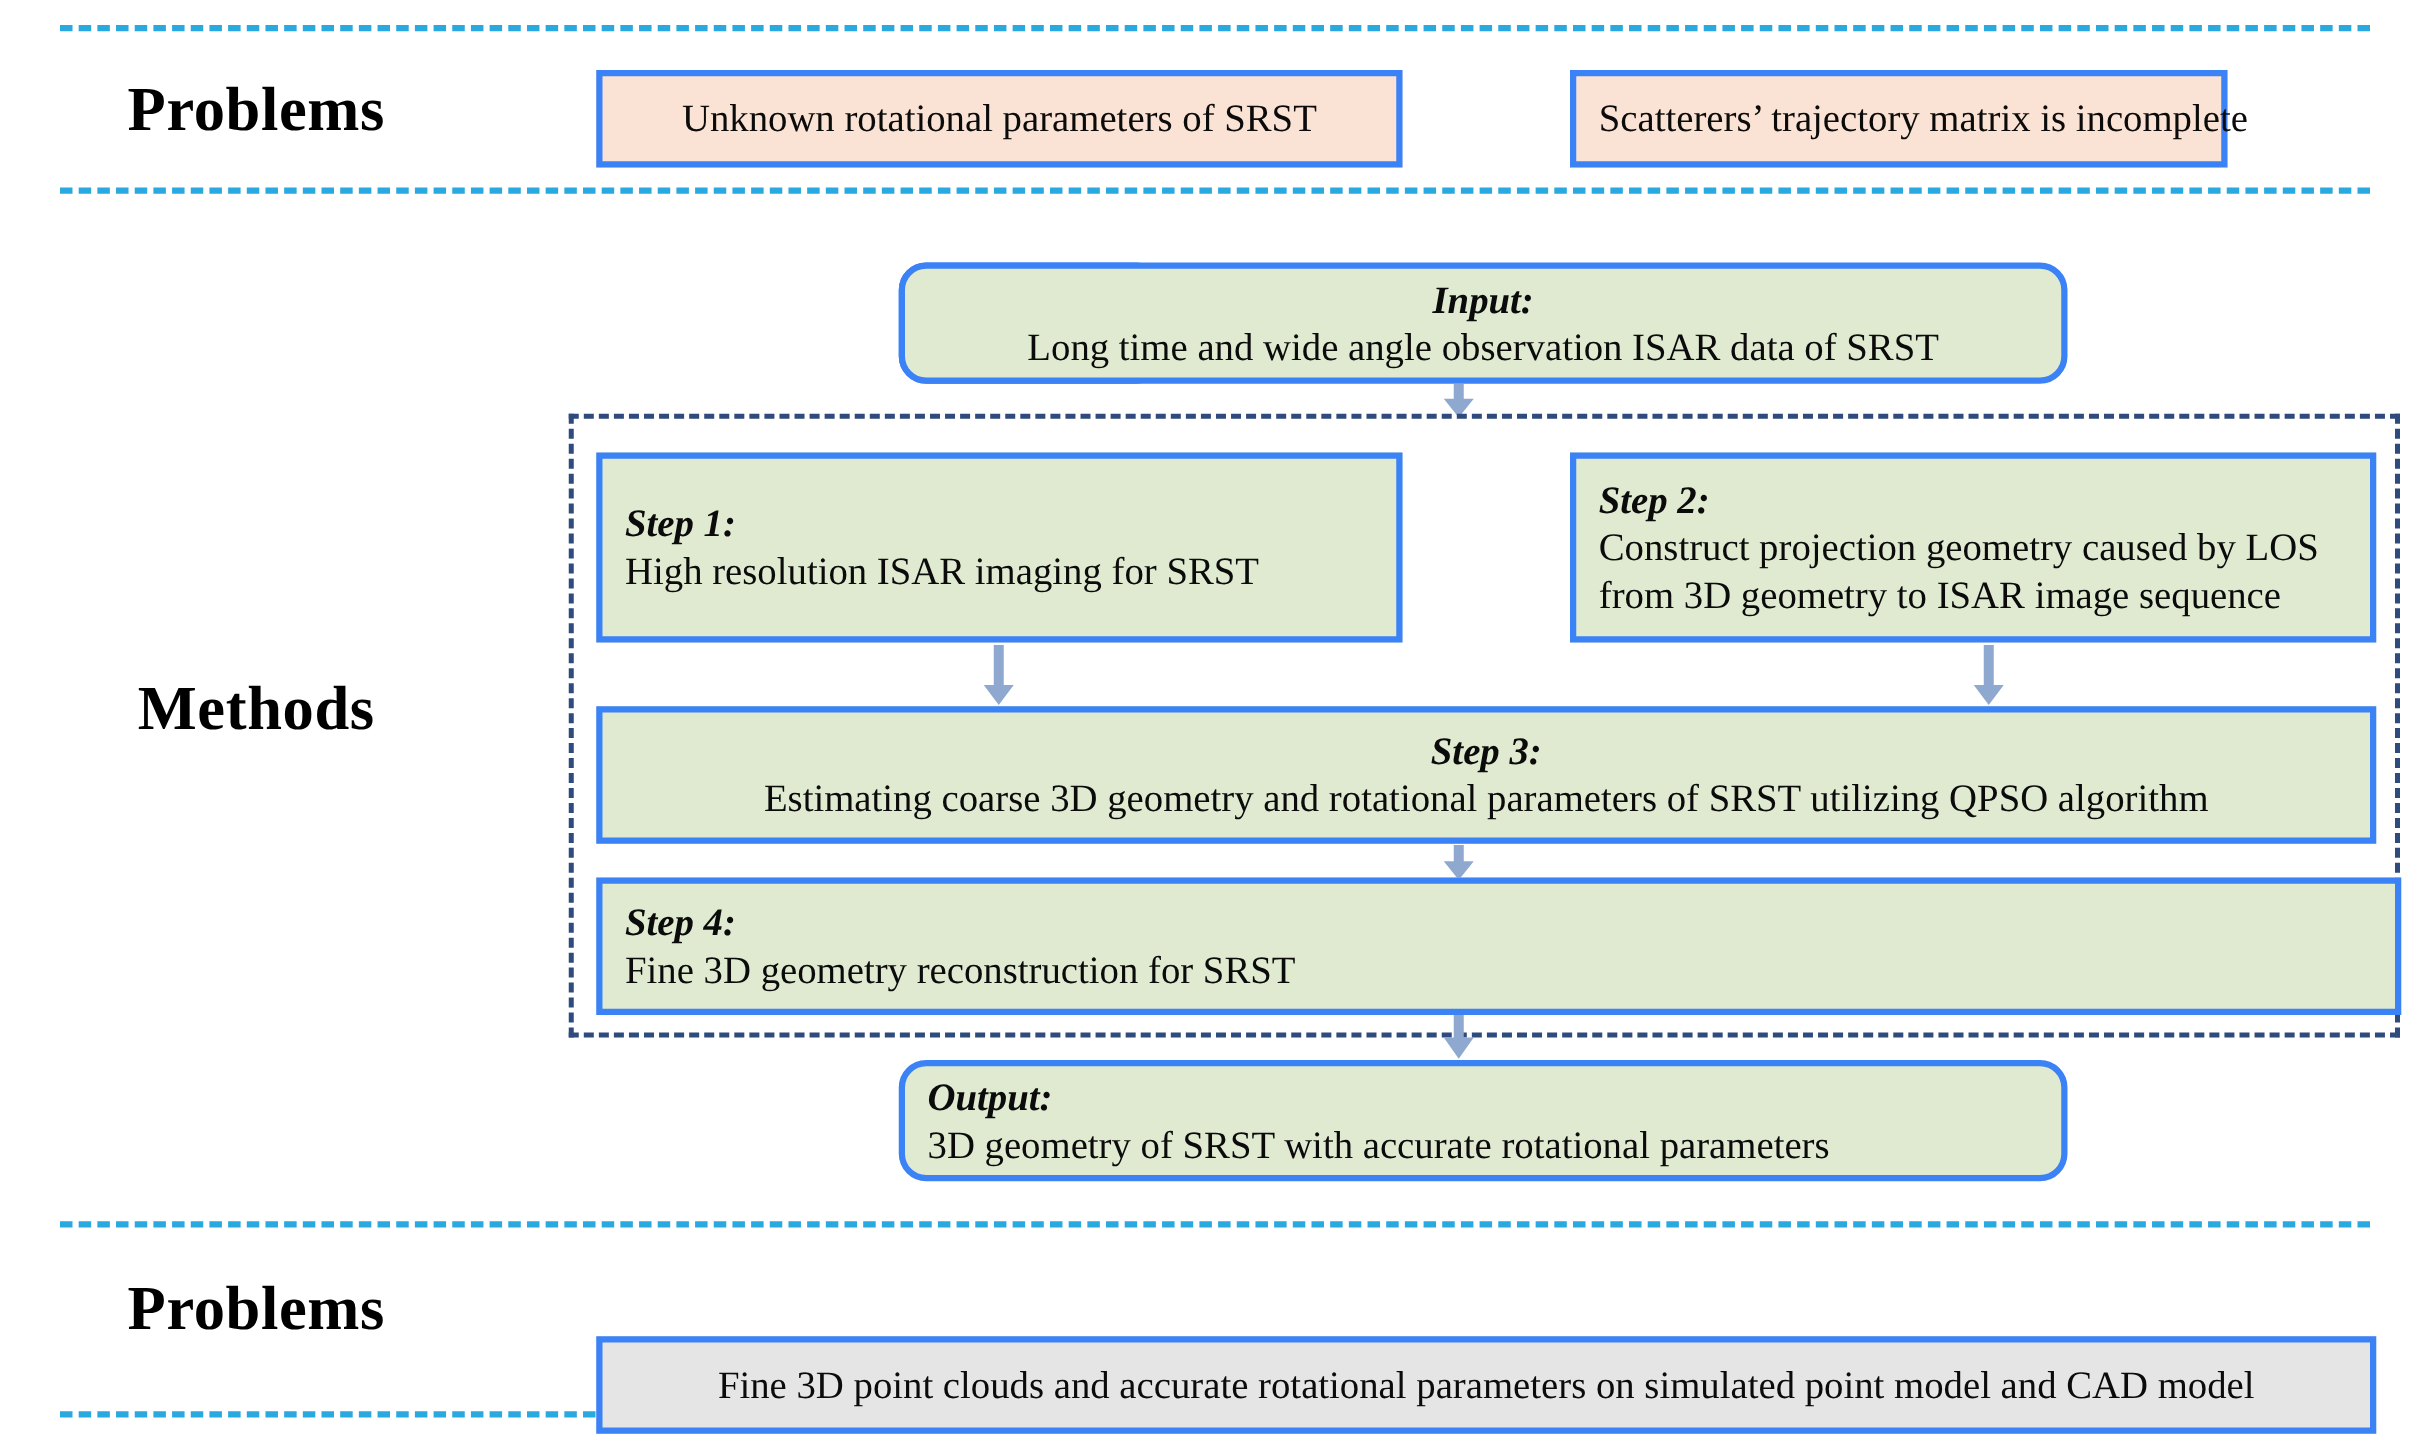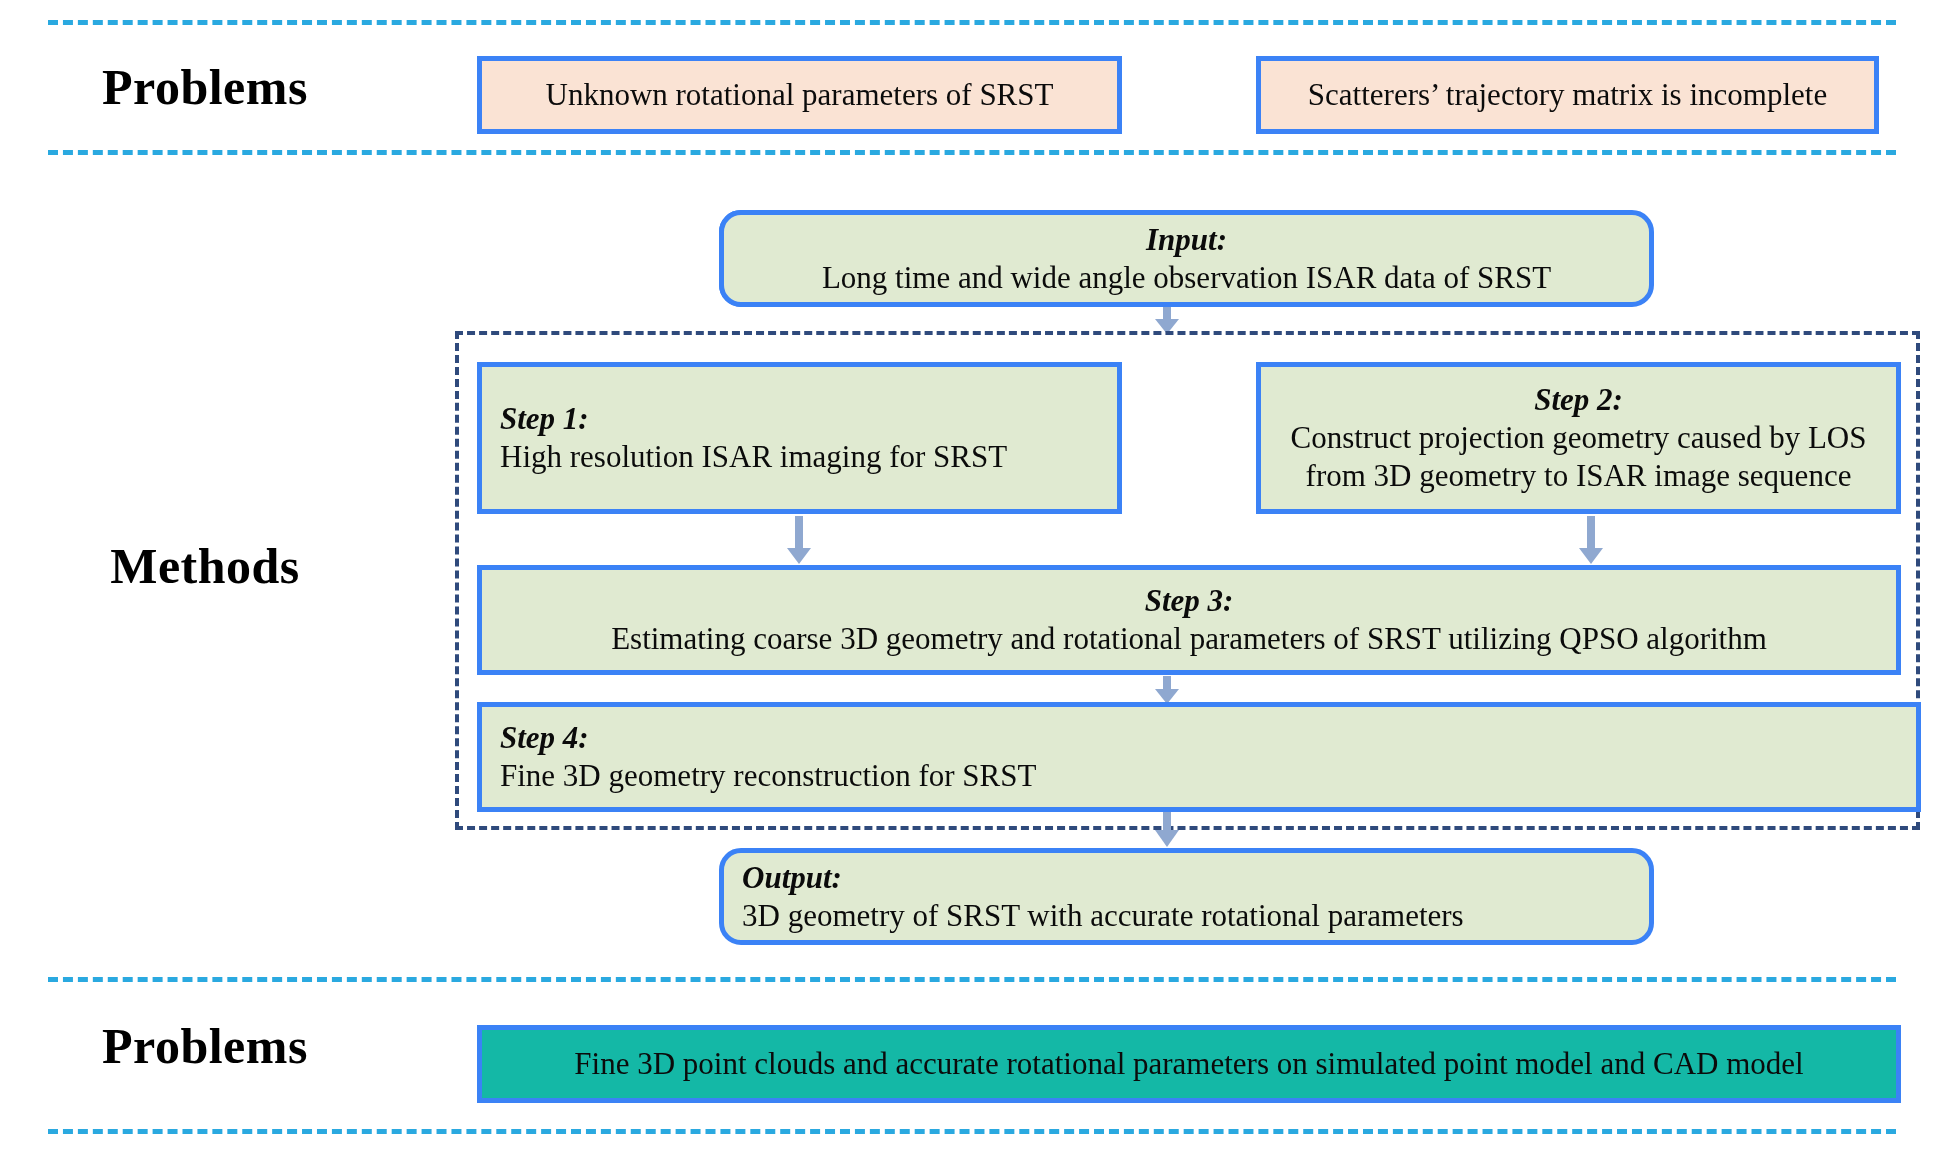--- a/index.html
+++ b/index.html
@@ -65,21 +65,22 @@
     color: #0b0b0b;
   }
 
   .box-problem {
     background: #fae3d4;
   }
   .box-method {
     background: #e0ead1;
   }
   .box-effect {
-    background: #14b8a6;
+    background: #e5e5e5;
+    margin-top: 44px;
   }
   .rounded {
     border-radius: 22px;
   }
 
   
   .methods-frame {
     position: absolute;
     box-sizing: border-box;
     border: 4px dashed #2f4a7c;
@@ -104,21 +105,21 @@
   <div class="row-label" style="left:55px; top:58px; width:300px;">Problems</div>
 
   <div class="row-label" style="left:55px; top:537px; width:300px;">Methods</div>
 
   <div class="row-label" style="left:55px; top:1017px; width:300px;">Problems</div>
 
   <div class="box box-problem" style="left:477px; top:56px; width:645px; height:78px;">
     <div class="line center">Unknown rotational parameters of SRST</div>
   </div>
 
-  <div class="box box-problem" style="left:1256px; top:56px; width:623px; height:78px;">
+  <div class="box box-problem" style="left:1256px; top:56px; width:526px; height:78px;">
     <div class="line center">Scatterers’ trajectory matrix is incomplete</div>
   </div>
 
   <div class="box box-method rounded" style="left:719px; top:210px; width:211px; height:97px; width:212px;" hidden=""></div>
 
   <div class="box box-method rounded" style="left:719px; top:210px; width:935px; height:97px;text-align:center;">
     <div class="tag">Input:</div>
     <div class="line">Long time and wide angle observation ISAR data of SRST</div>
   </div>
 
@@ -129,21 +130,21 @@
     </svg>
   </div>
 
   <div class="methods-frame" style="left:455px; top:331px; width:1465px; height:499px;"></div>
 
   <div class="box box-method" style="left:477px; top:362px; width:645px; height:152px;">
     <div class="tag">Step 1:</div>
     <div class="line">High resolution ISAR imaging for SRST</div>
   </div>
 
-  <div class="box box-method" style="left:1256px; top:362px; width:645px; height:152px;align-items:center;">
+  <div class="box box-method" style="left:1256px; top:362px; width:645px; height:152px;">
     <div class="tag">Step 2:</div>
     <div class="line">Construct projection geometry caused by LOS</div>
     <div class="line">from 3D geometry to ISAR image sequence</div>
   </div>
 
   <div class="arrow" style="left:786px; top:516px;">
     <svg width="26" height="49" viewBox="0 0 26 49" xmlns="http://www.w3.org/2000/svg">
       <rect x="9" y="0" width="8" height="34" fill="#8fa8d0"></rect>
       <polygon points="1,32 25,32 13,48" fill="#8fa8d0"></polygon>
     </svg>

